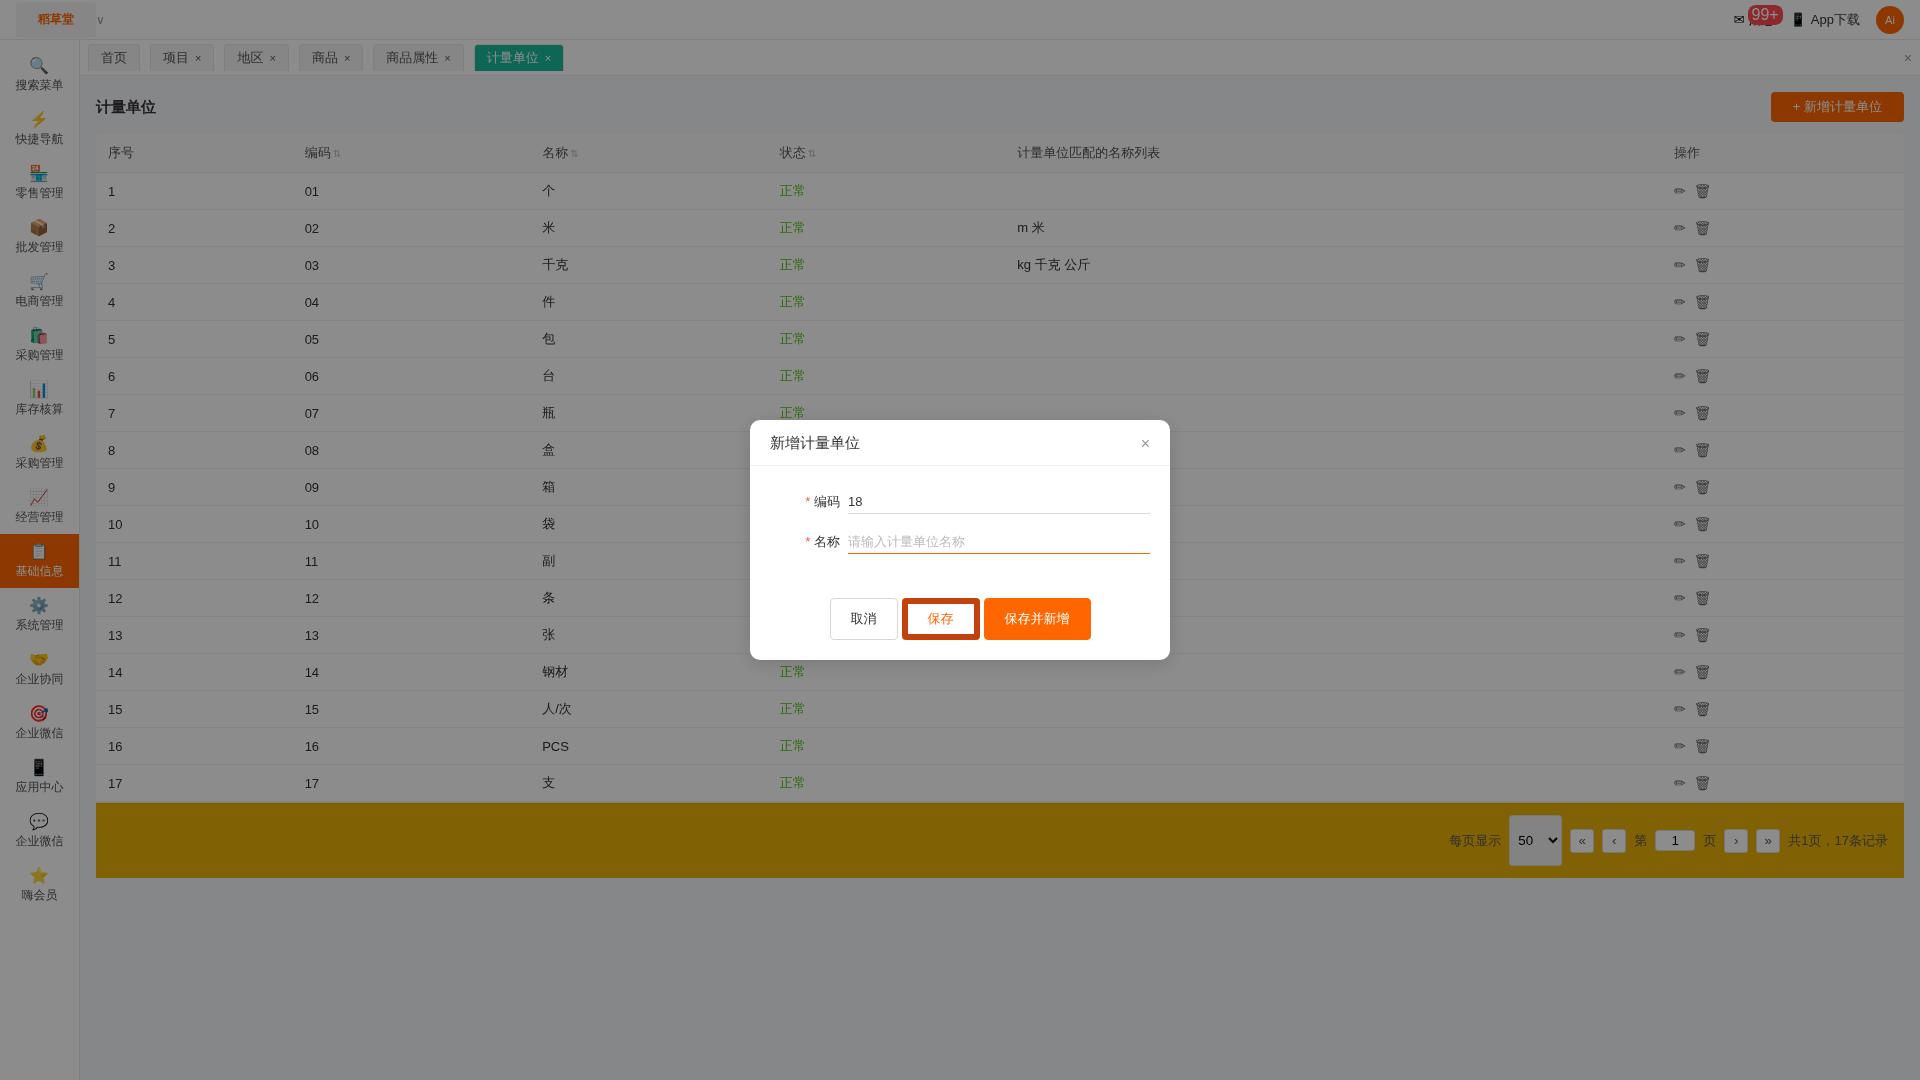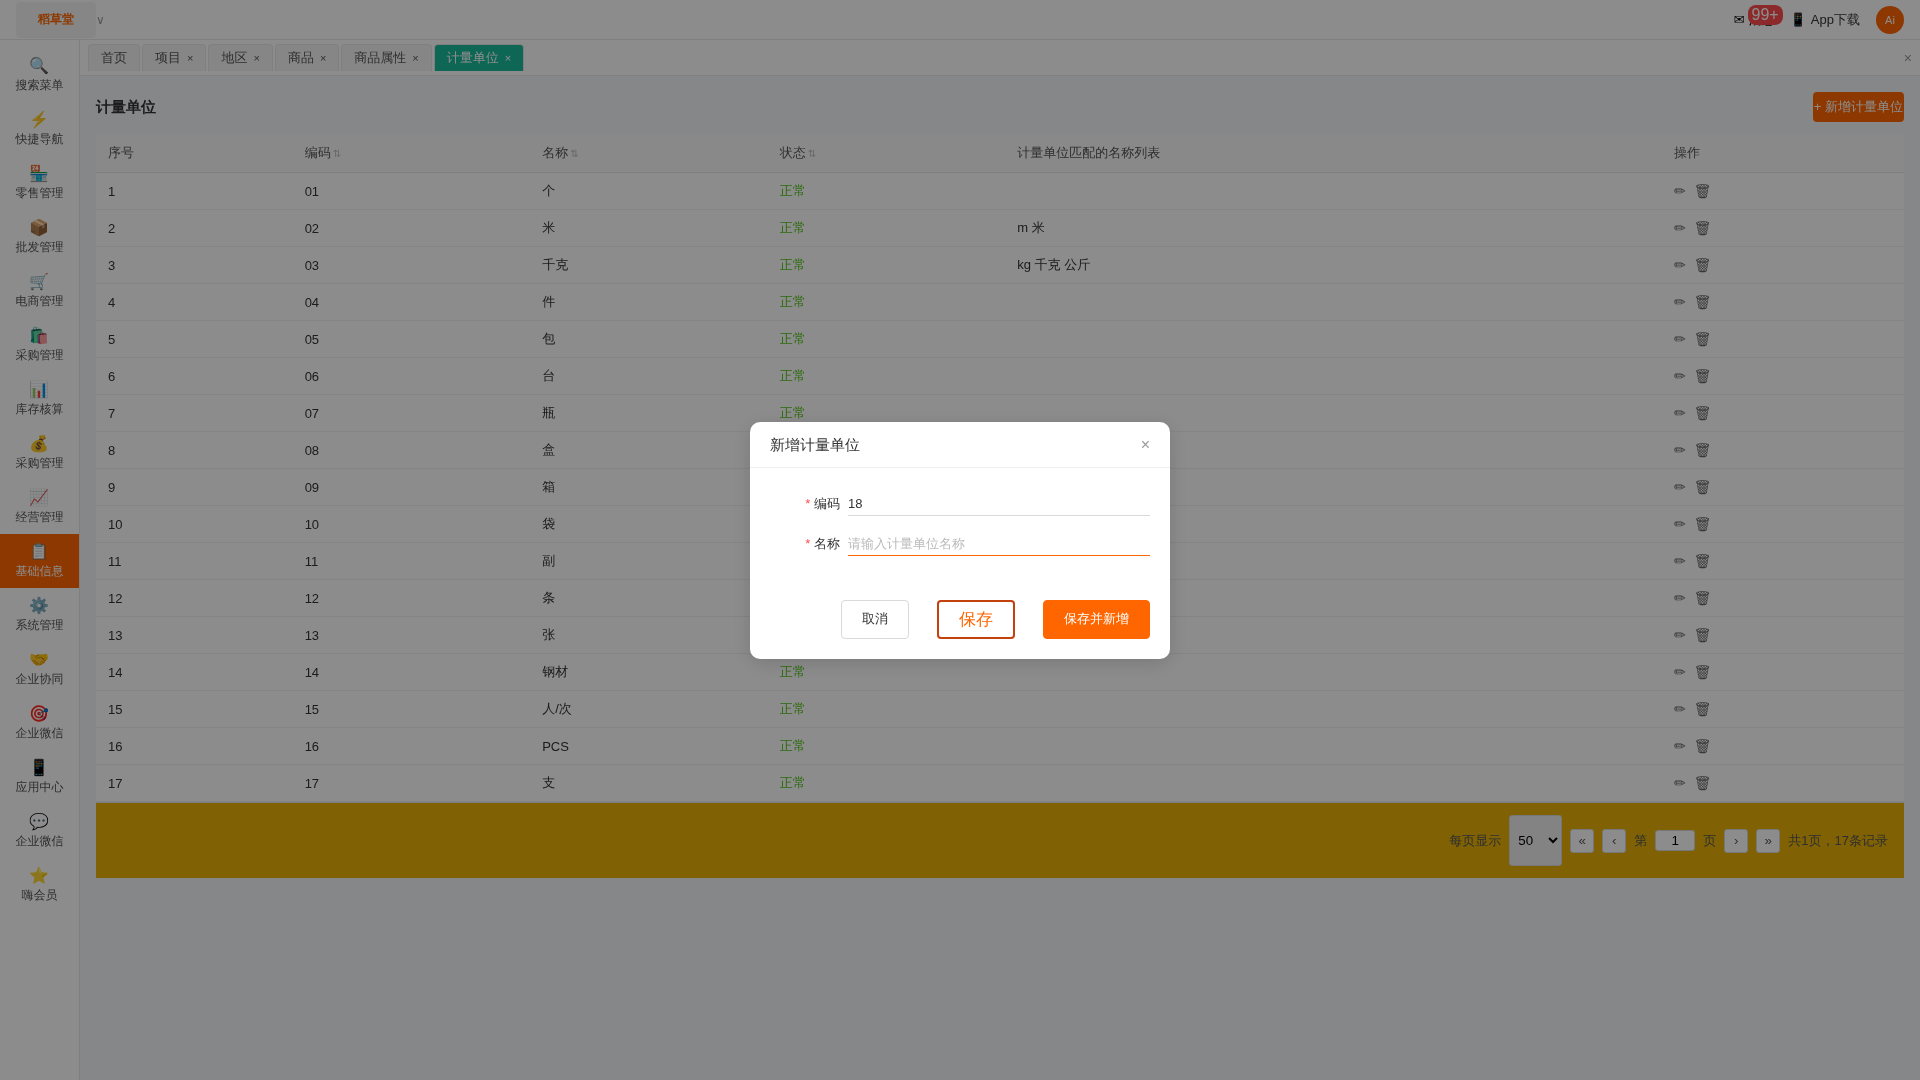--- a/index.html
+++ b/index.html
@@ -21,31 +21,31 @@
     .layout { display: flex; height: calc(1080px - 40px); }
     .sidebar { width: 80px; background: #fff; display: flex; flex-direction: column; align-items: center; padding-top: 8px; border-right: 1px solid #e8e8e8; overflow-y: auto; }
     .sidebar-item { width: 100%; display: flex; flex-direction: column; align-items: center; padding: 8px 4px; cursor: pointer; color: #555; font-size: 12px; gap: 2px; }
     .sidebar-item.active { background: #ff6600; color: #fff; }
     .sidebar-icon { font-size: 16px; }
 
     
     .main { flex: 1; display: flex; flex-direction: column; overflow: hidden; }
 
     
-    .tab-bar { height: 36px; background: #fff; display: flex; align-items: center; padding: 0 8px; border-bottom: 1px solid #e8e8e8; gap: 2px; }
+    .tab-bar { height: 36px; background: #fff; display: flex; align-items: center; padding: 0 8px; border-bottom: 1px solid #e8e8e8; gap: 10px; }
     .tab { display: flex; align-items: center; gap: 4px; padding: 4px 12px; border-radius: 4px 4px 0 0; cursor: pointer; font-size: 13px; color: #555; background: #f5f5f5; border: 1px solid #e8e8e8; border-bottom: none; }
     .tab.active { background: #1abc9c; color: #fff; }
     .tab-close { font-size: 11px; color: inherit; cursor: pointer; margin-left: 2px; }
     .tab-close-main { font-size: 14px; color: #999; margin-left: 8px; cursor: pointer; }
 
     
     .page-content { flex: 1; padding: 16px; overflow: auto; background: #f5f6fa; position: relative; }
     .page-header { display: flex; justify-content: space-between; align-items: center; margin-bottom: 12px; }
     .page-title { font-size: 15px; font-weight: bold; color: #333; }
-    .btn-add { background: #ff6600; color: #fff; border: none; padding: 6px 1px; border-radius: 4px; cursor: pointer; font-size: 13px; text-align: right; }
+    .btn-add { background: #ff6600; color: #fff; border: none; padding: 6px 22px; border-radius: 4px; cursor: pointer; font-size: 13px; text-align: right; }
 
     
     .table-wrapper { background: #fff; border-radius: 4px; overflow: hidden; }
     table { width: 100%; border-collapse: collapse; }
     thead tr { background: #fafafa; }
     th { padding: 10px 12px; text-align: left; font-weight: 500; color: #555; font-size: 13px; border-bottom: 1px solid #e8e8e8; white-space: nowrap; }
     td { padding: 9px 12px; color: #333; font-size: 13px; border-bottom: 1px solid #f0f0f0; }
     .status-normal { color: #52c41a; }
     .action-icons { display: flex; gap: 8px; }
     .action-icon { color: #666; cursor: pointer; font-size: 14px; }
@@ -61,23 +61,23 @@
     .modal { background: #fff; border-radius: 10px; width: 420px; box-shadow: 0 4px 20px rgba(0,0,0,0.15); }
     .modal-header { display: flex; justify-content: space-between; align-items: center; padding: 14px 20px 12px; border-bottom: 1px solid #f0f0f0; }
     .modal-title { font-size: 15px; font-weight: 500; color: #333; }
     .modal-close { cursor: pointer; color: #999; font-size: 16px; line-height: 1; }
     .modal-body { padding: 24px 20px 16px; }
     .form-row { display: flex; align-items: center; margin-bottom: 16px; }
     .form-label { width: 70px; text-align: right; font-size: 13px; color: #333; margin-right: 8px; }
     .form-input { flex: 1; border: none; border-bottom: 1px solid #d9d9d9; padding: 4px 0; font-size: 13px; outline: none; color: #333; }
     .form-input.highlighted { border-bottom-color: #ff6600; }
     .form-input::placeholder { color: #bbb; }
-    .modal-footer { display: flex; justify-content: flex-end; gap: 28px; padding: 12px 20px 20px; }
+    .modal-footer { display: flex; justify-content: center; gap: 4px; padding: 12px 20px 20px; }
     .btn-cancel { background: #fff; color: #333; border: 1px solid #d9d9d9; padding: 6px 20px; border-radius: 4px; cursor: pointer; font-size: 13px; }
-    .btn-save { background: #fff; color: #ff6600; border: 2px solid #c2410c; padding: 6px 20px; border-radius: 4px; cursor: pointer; font-size: 17px; }
+    .btn-save { background: #fff; color: #ff6600; border: 6px solid #c2410c; padding: 6px 20px; border-radius: 4px; cursor: pointer; font-size: 13px; }
     .btn-save-add { background: #ff6600; color: #fff; border: 1px solid #ff6600; padding: 6px 20px; border-radius: 4px; cursor: pointer; font-size: 13px; }
 
     .sort-icon { color: #bbb; font-size: 10px; margin-left: 2px; }
   </style>
 </head>
 <body>
 
 <div class="top-bar">
   <div class="top-bar-left">
     <div class="logo-area">

